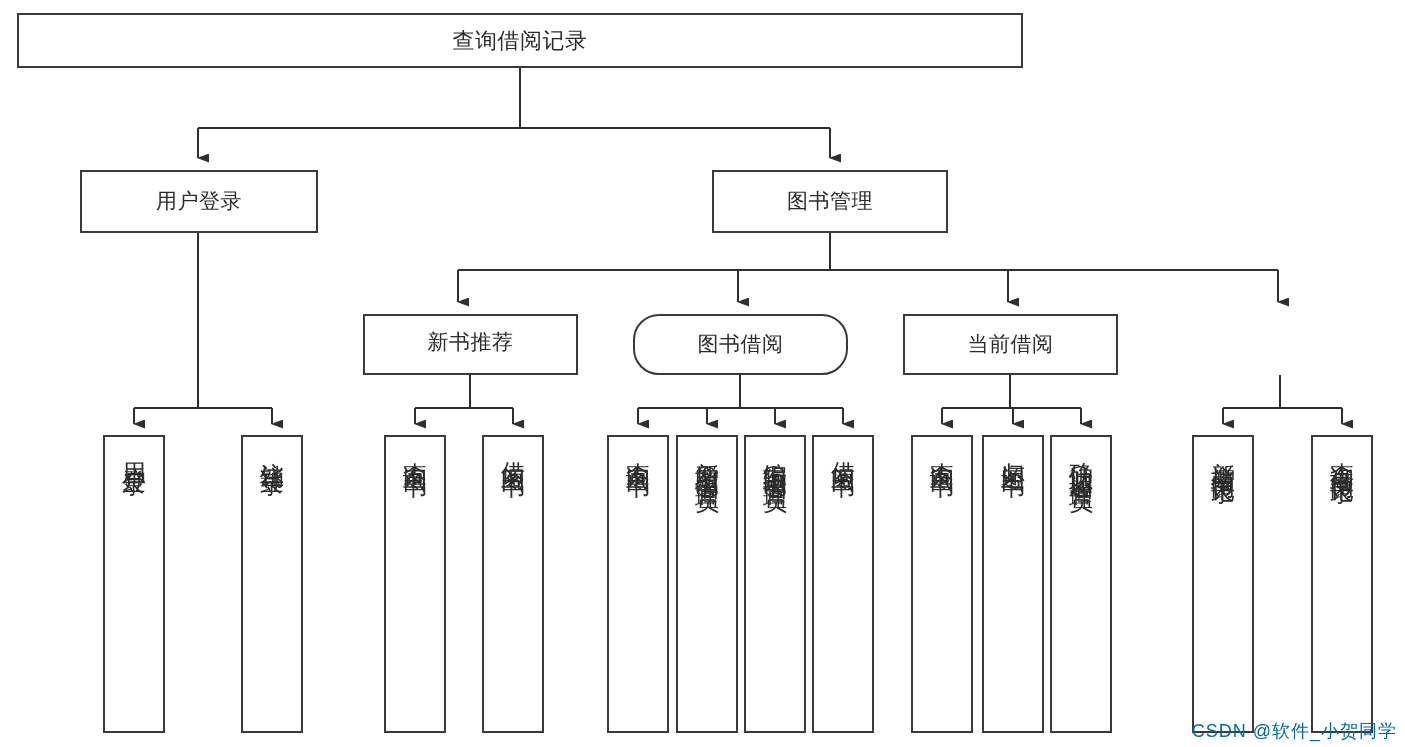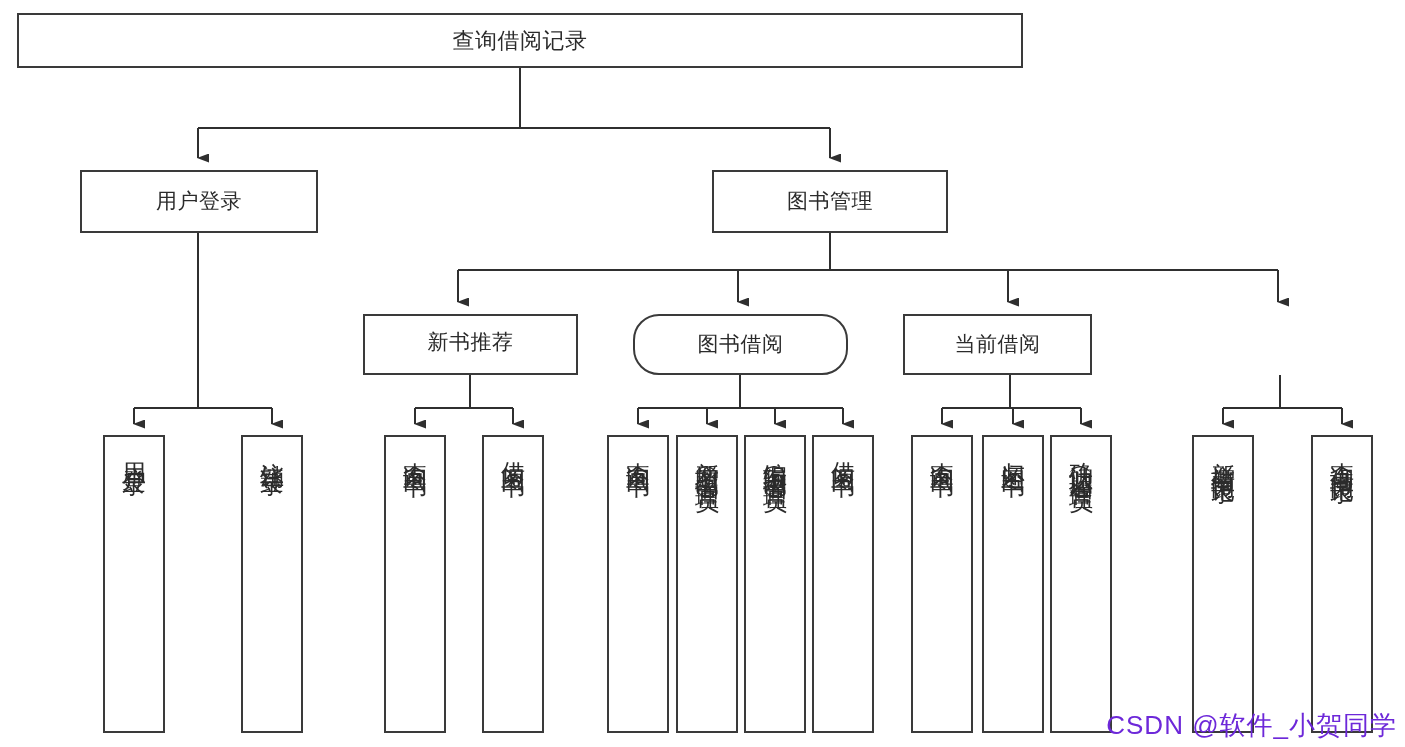--- a/index.html
+++ b/index.html
@@ -57,22 +57,22 @@
     text-orientation: upright;
     font-size: 24px;
     letter-spacing: 4px;
     white-space: nowrap;
     line-height: 1;
   }
   #watermark {
     position: absolute;
     right: 8px;
     bottom: 4px;
-    font-size: 26px;
-    color: #6d28d9;
+    font-size: 18px;
+    color: #0369a1;
     letter-spacing: 1px;
     user-select: none;
     white-space: nowrap;
   }
 </style>
 </head>
 <body>
 
 <div id="diagram-root">
 
@@ -140,21 +140,21 @@
   <div class="node-box horizontal" style="left:712px; top:170px; width:236px; height:63px;">
     <span class="node-label">图书管理</span>
   </div>
 
   <div class="node-box horizontal" style="left:363px; top:314px; width:215px; height:61px;font-family:Liberation Mono, monospace;">
     <span class="node-label">新书推荐</span>
   </div>
   <div class="node-box horizontal" style="left:633px; top:314px; width:215px; height:61px;border-radius:26px;">
     <span class="node-label">图书借阅</span>
   </div>
-  <div class="node-box horizontal" style="left:903px; top:314px; width:189px; height:61px;">
+  <div class="node-box horizontal" style="left:903px; top:314px; width:215px; height:61px;">
     <span class="node-label">当前借阅</span>
   </div>
 
   <div class="node-box vertical" style="left:103px; top:435px; width:62px; height:298px;">
     <span class="node-label">用户登录</span>
   </div>
   <div class="node-box vertical" style="left:241px; top:435px; width:62px; height:298px;">
     <span class="node-label">注销登录</span>
   </div>
 

